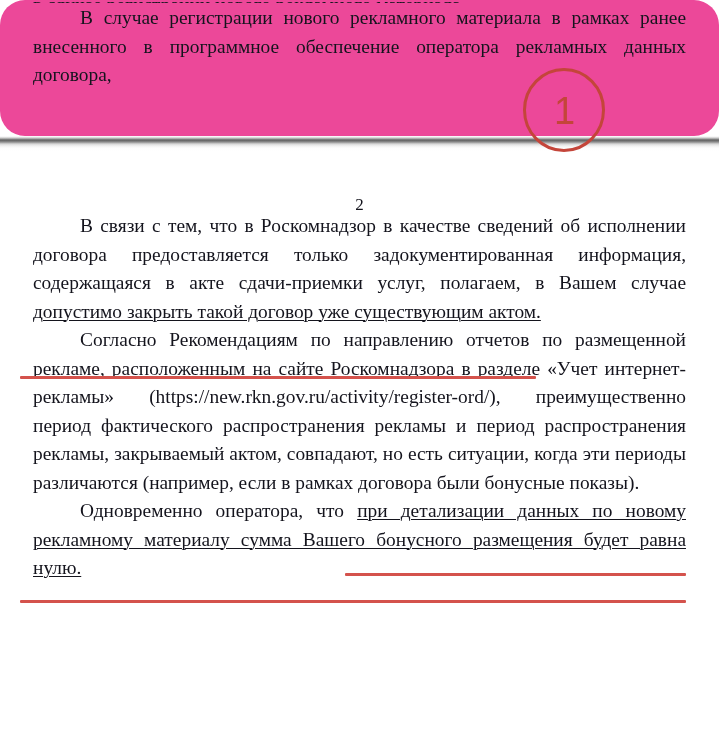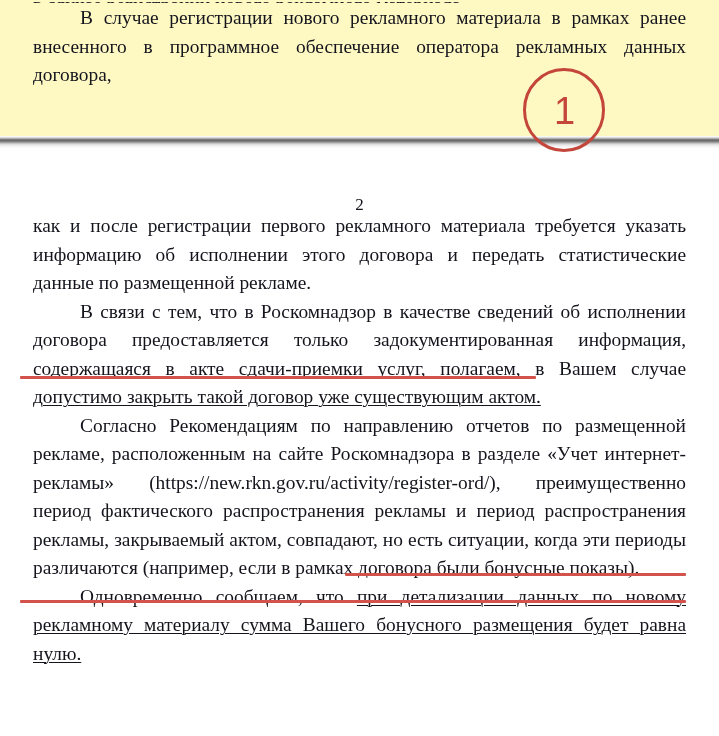--- a/index.html
+++ b/index.html
@@ -15,22 +15,23 @@
     font-family: "Liberation Serif", "DejaVu Serif", serif;
     color: #0d0d17;
   }
 
   
   #page-one {
     position: absolute;
     left: 0; top: 0;
     width: 719px;
     height: 136px;
-    background: #fef9c3;
+    background: #ec4899;
     overflow: hidden;
+    border-radius: 25px;
   }
   .clipped-line {
     position: absolute;
     left: 33px;
     top: -9px;
     width: 653px;
     height: 12px;
     overflow: hidden;
     font-size: 19.4px;
     line-height: 28px;
@@ -146,29 +147,28 @@
 </div>
 
 <div id="page-gap"></div>
 
 <div id="page-two">
 
   <div id="page-number">2</div>
 
   <div id="p2-body">
 
-    <p class="para">как и после регистрации первого рекламного материала требуется указать информацию об исполнении этого договора и передать статистические данные по размещенной рекламе.</p>
 
     <p class="para indent"><span>В связи с тем, что в Роскомнадзор в качестве сведений об исполнении договора предоставляется только задокументированная информация, содержащаяся в акте сдачи-приемки услуг, полагаем, в Вашем случае </span><span class="u-black">допустимо закрыть такой договор уже существующим актом.</span></p>
 
     <p class="para indent"><span>Согласно Рекомендациям по направлению отчетов по размещенной рекламе, расположенным на сайте Роскомнадзора в разделе «Учет интернет-рекламы»</span>
       <span>(https://new.rkn.gov.ru/activity/register-ord/),</span>
       <span>преимущественно период фактического распространения рекламы и период распространения рекламы, закрываемый актом, совпадают, но есть ситуации, когда эти периоды различаются (например, если в рамках договора были бонусные показы).</span></p>
 
-    <p class="para indent"><span>Одновременно сообщаем, что </span><span class="u-black">при детализации данных по новому рекламному материалу сумма Вашего бонусного размещения будет равна нулю.</span></p>
+    <p class="para indent"><span>Одновременно оператора, что </span><span class="u-black">при детализации данных по новому рекламному материалу сумма Вашего бонусного размещения будет равна нулю.</span></p>
 
   </div>
 
 </div>
 
 <svg id="circle-marker" viewBox="0 0 86 86">
   <ellipse cx="43" cy="43" rx="39.5" ry="40.5" fill="none" stroke="#c4453a" stroke-width="3"></ellipse>
   <text x="43.5" y="57" text-anchor="middle" font-family="Liberation Sans, sans-serif" font-size="38" fill="#c4453a">1</text>
 </svg>
 

